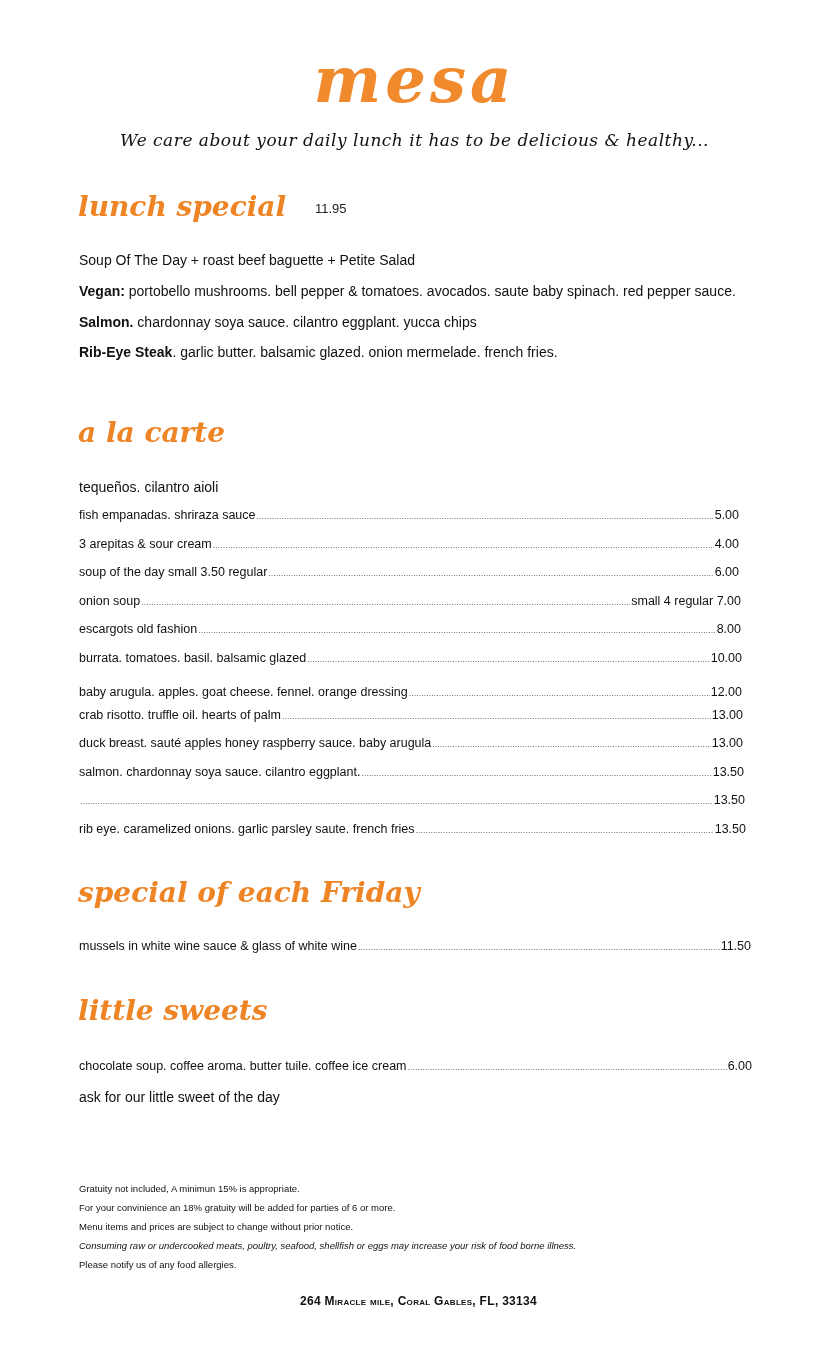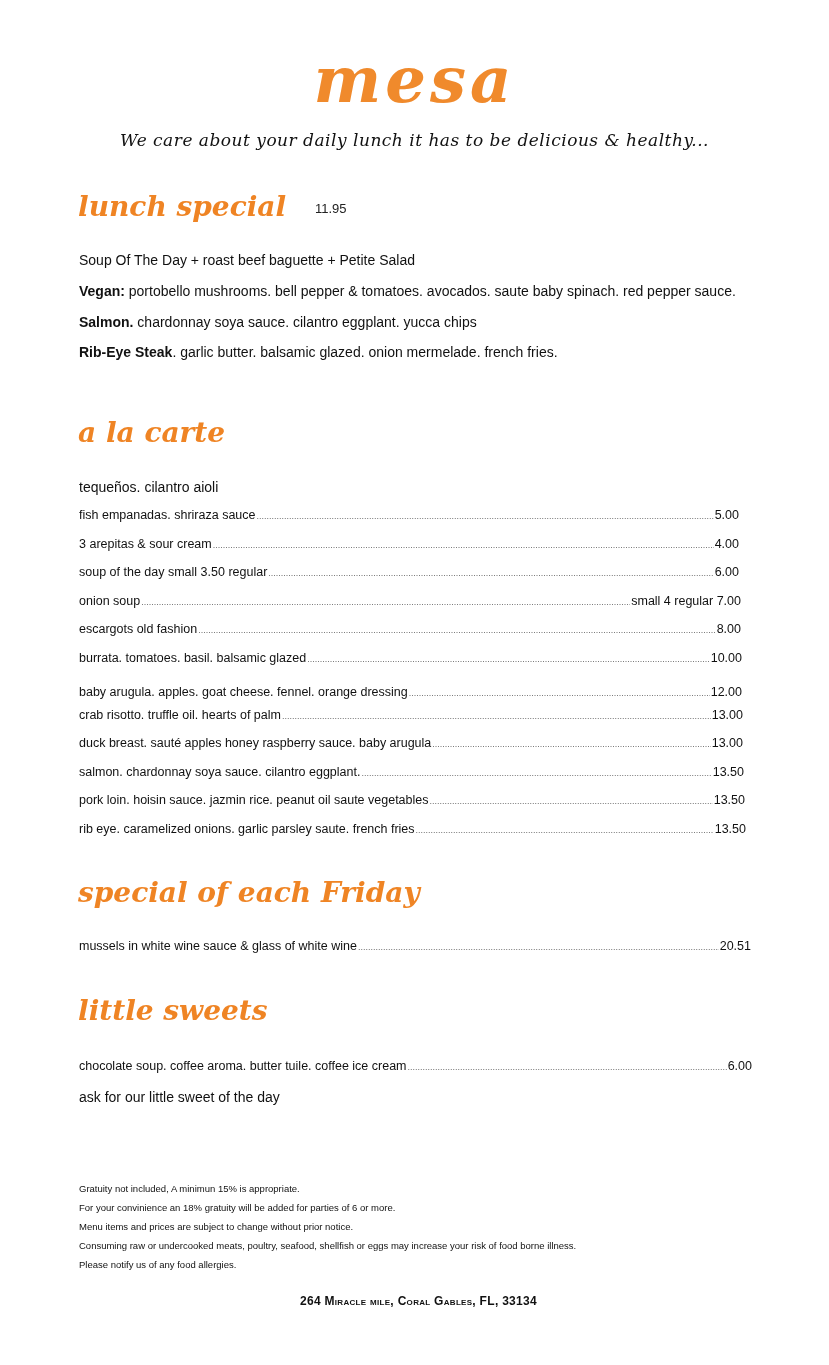--- a/index.html
+++ b/index.html
@@ -89,44 +89,43 @@
     <span>duck breast. sauté apples honey raspberry sauce. baby arugula</span>
     <span class="dots"></span>
     <span class="price">13.00</span>
   </div>
 <div class="row" style="top:764px; width:665px;">
     <span>salmon. chardonnay soya sauce. cilantro eggplant.</span>
     <span class="dots"></span>
     <span class="price">13.50</span>
   </div>
 <div class="row" style="top:792px; width:666px;">
-    <span>pork loin. hoisin sauce. jazmin rice. peanut oil saute vegetables</span>
     <span class="dots"></span>
     <span class="price">13.50</span>
   </div>
 <div class="row" style="top:821px; width:667px;">
     <span>rib eye. caramelized onions. garlic parsley saute. french fries</span>
     <span class="dots"></span>
     <span class="price">13.50</span>
   </div>
 
 <div class="section-title" style="top:876px;">special of each Friday</div>
 <div class="row" style="top:938px; width:672px;">
     <span>mussels in white wine sauce &amp; glass of white wine</span>
     <span class="dots"></span>
-    <span class="price">20.51</span>
+    <span class="price">11.50</span>
   </div>
 
 <div class="section-title" style="top:994px;">little sweets</div>
 <div class="row" style="top:1058px; width:673px;">
     <span>chocolate soup. coffee aroma. butter tuile. coffee ice cream</span>
     <span class="dots"></span>
     <span class="price">6.00</span>
   </div>
 <div class="line" style="top:1089px;"><span>ask for our little sweet of the day</span></div>
 
 <div class="fine" style="top:1183px;">Gratuity not included,  A minimun 15%  is appropriate.</div>
 <div class="fine" style="top:1202px;">For your convinience an 18% gratuity will be added for parties of 6 or more.</div>
 <div class="fine" style="top:1221px;">Menu items and prices are  subject to change without prior notice.</div>
-<div class="fine" style="top:1240px;">Consuming raw or undercooked meats, poultry, seafood, shellfish or eggs may increase your risk of food borne illness.</div>
+<div class="fine" style="top:1240px;font-style:italic;">Consuming raw or undercooked meats, poultry, seafood, shellfish or eggs may increase your risk of food borne illness.</div>
 <div class="fine" style="top:1259px;">Please notify us of any food allergies.</div>
 
 <div class="address">264 Miracle mile, Coral Gables, FL, 33134</div>
 
 </body></html>

